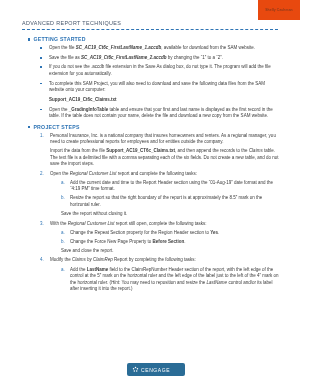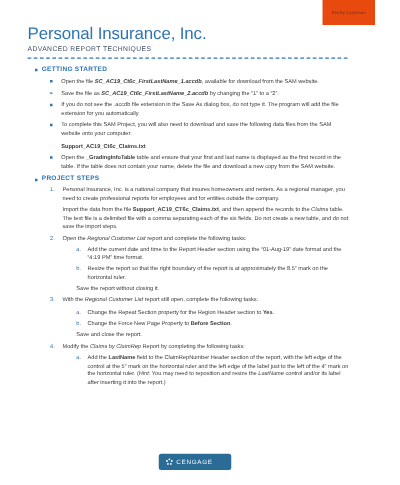--- a/index.html
+++ b/index.html
@@ -213,21 +213,20 @@
 <body>
 
 <div class="page">
 
   <div class="name-badge">
     <span class="name-badge-text">Shelly Cashman</span>
   </div>
 
   <div class="content">
 
-    <h1 class="doc-title">Personal Insurance, Inc.</h1>
     <div class="doc-subtitle">ADVANCED REPORT TECHNIQUES</div>
     <div class="divider"></div>
 
     <div class="section">
       <div class="section-head">
         <span class="sq-bullet"></span>
         <span class="section-title">GETTING STARTED</span>
       </div>
       <ul class="bullets" id="gs-list">
           <li><span>Open the file </span><span class="bi">SC_AC19_Ct6c_FirstLastName_1.accdb</span><span>, available for download from the SAM website.</span></li>

